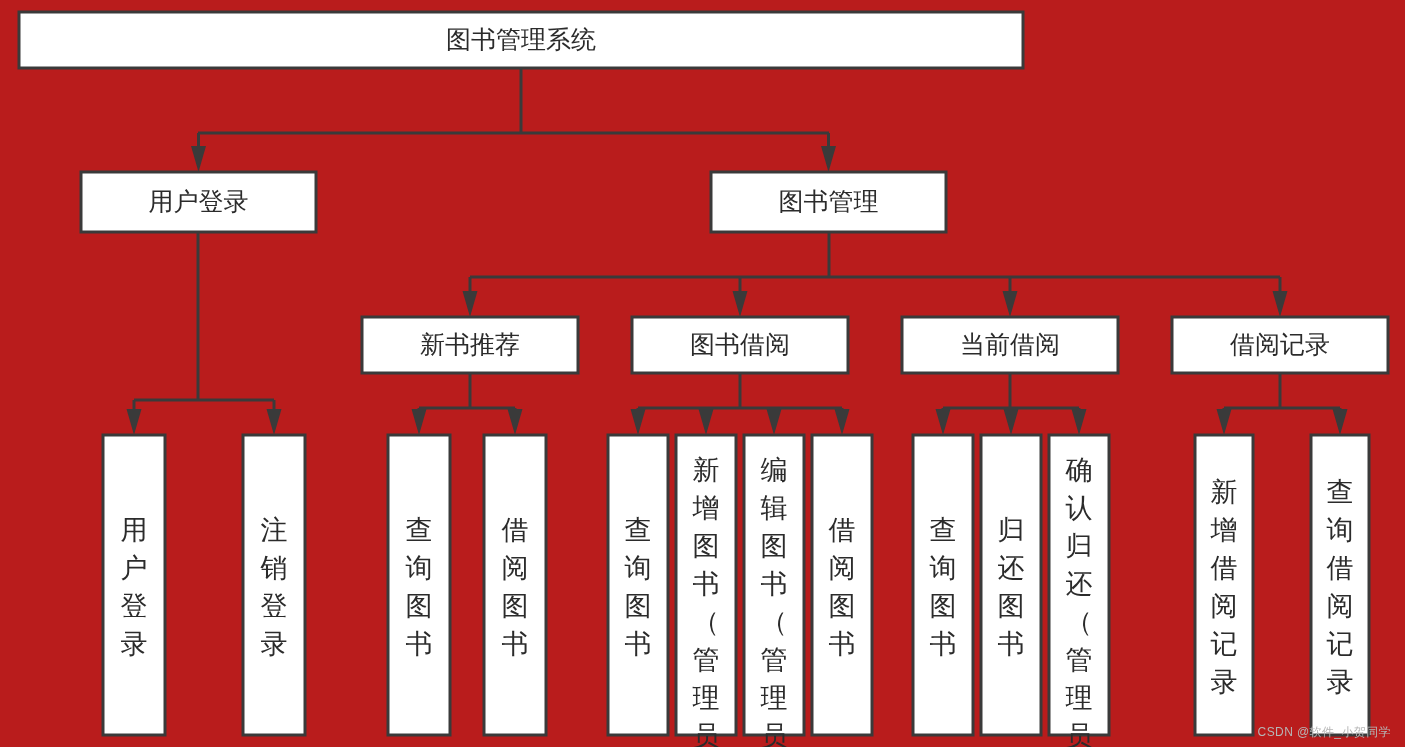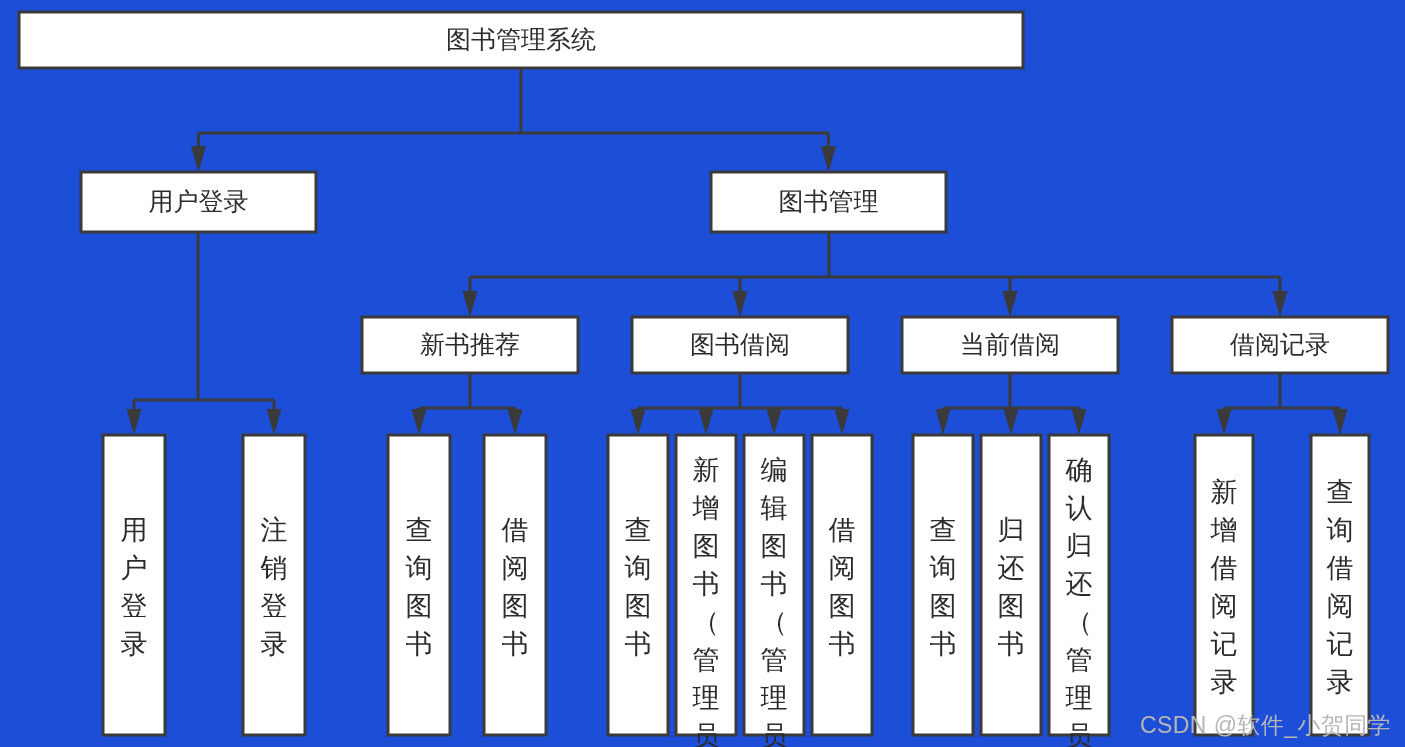--- a/index.html
+++ b/index.html
@@ -11,21 +11,21 @@
   body {
     width: 1405px;
     height: 747px;
     font-family: "Liberation Sans", "DejaVu Sans", sans-serif;
     overflow: hidden;
   }
   #diagram-root {
     position: relative;
     width: 1405px;
     height: 747px;
-    background: #1d4ed8;
+    background: #b91c1c;
   }
   svg#tree-svg {
     position: absolute;
     left: 0;
     top: 0;
     width: 1405px;
     height: 747px;
     display: block;
   }
   .node-box {
@@ -56,21 +56,21 @@
     font-size: 27px;
     fill: #2b2b2b;
     text-anchor: middle;
     white-space: pre;
   }
   .watermark {
     position: absolute;
     right: 14px;
     bottom: 6px;
     font-family: "Liberation Sans", "DejaVu Sans", sans-serif;
-    font-size: 23px;
+    font-size: 12px;
     color: #b6b6b6;
     letter-spacing: 0.4px;
     user-select: none;
     white-space: pre;
   }
 </style>
 </head>
 <body>
 
 <div id="diagram-root">

